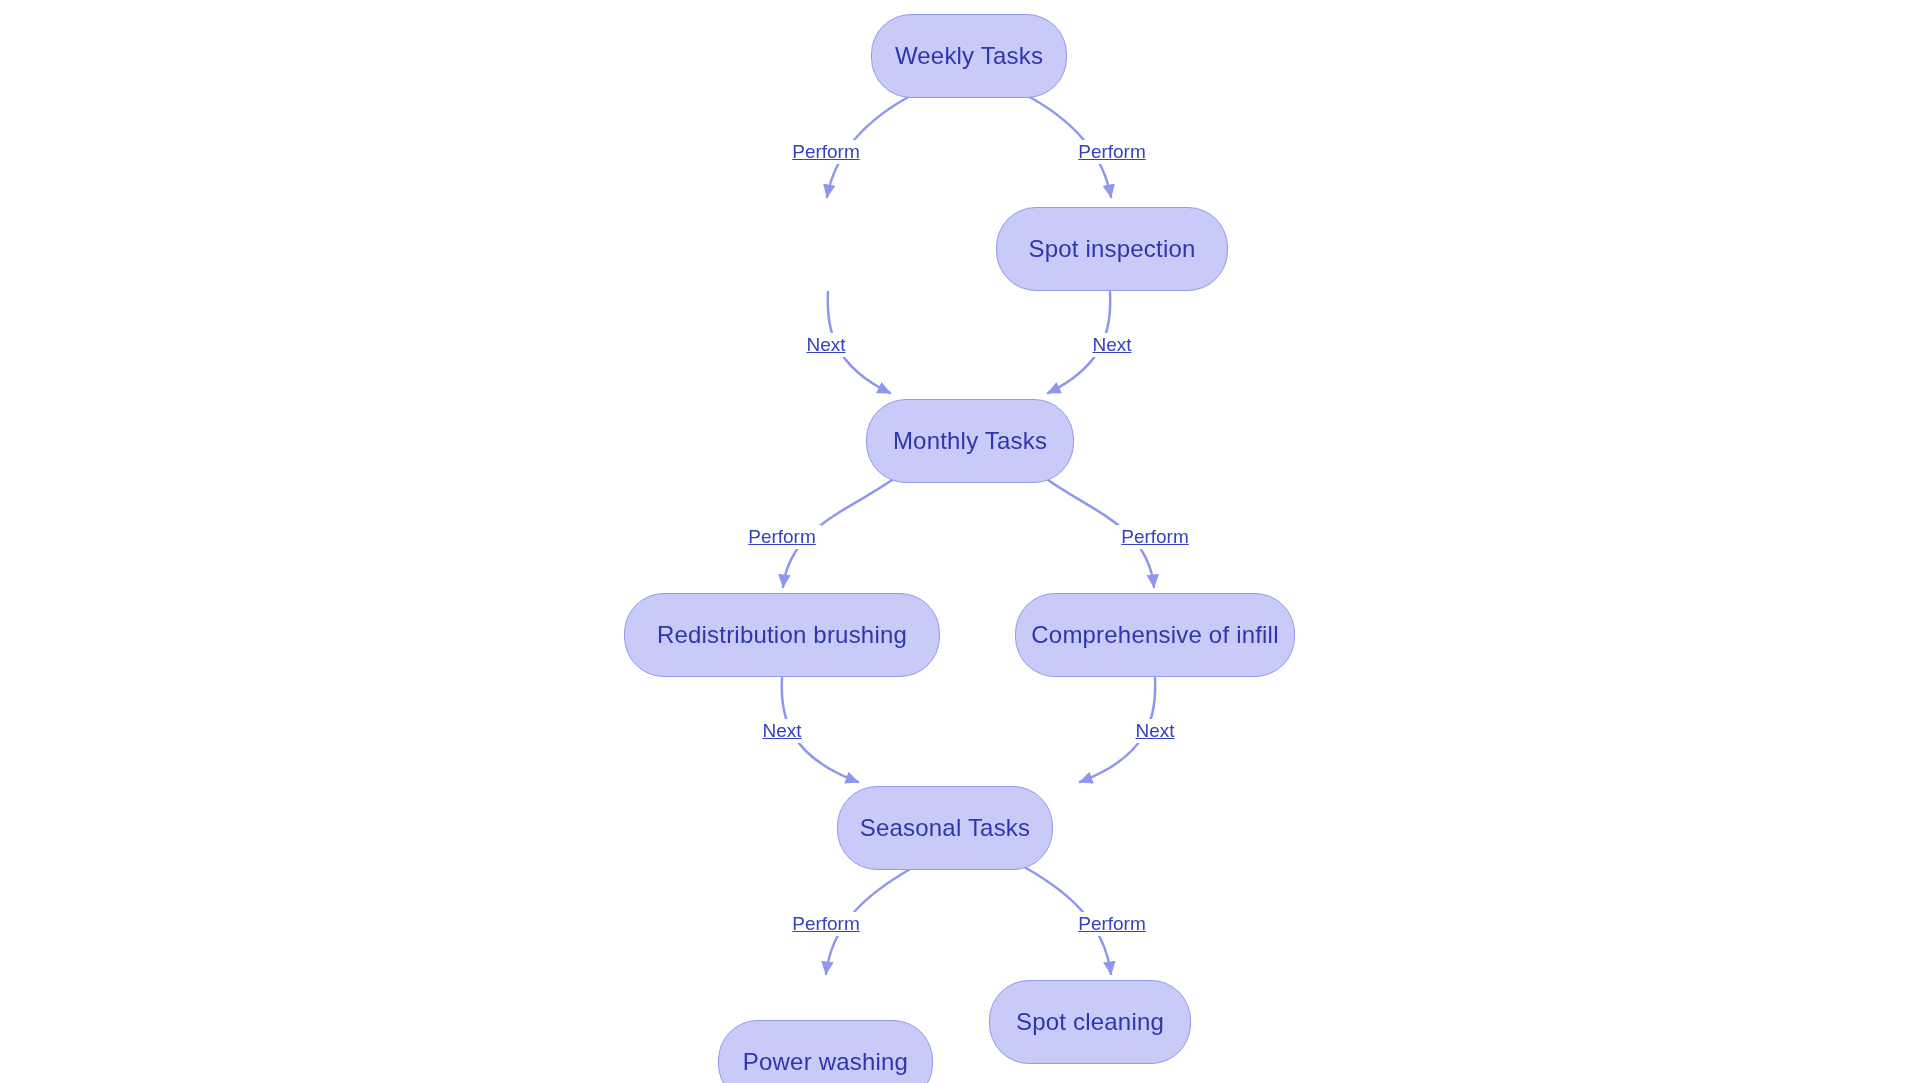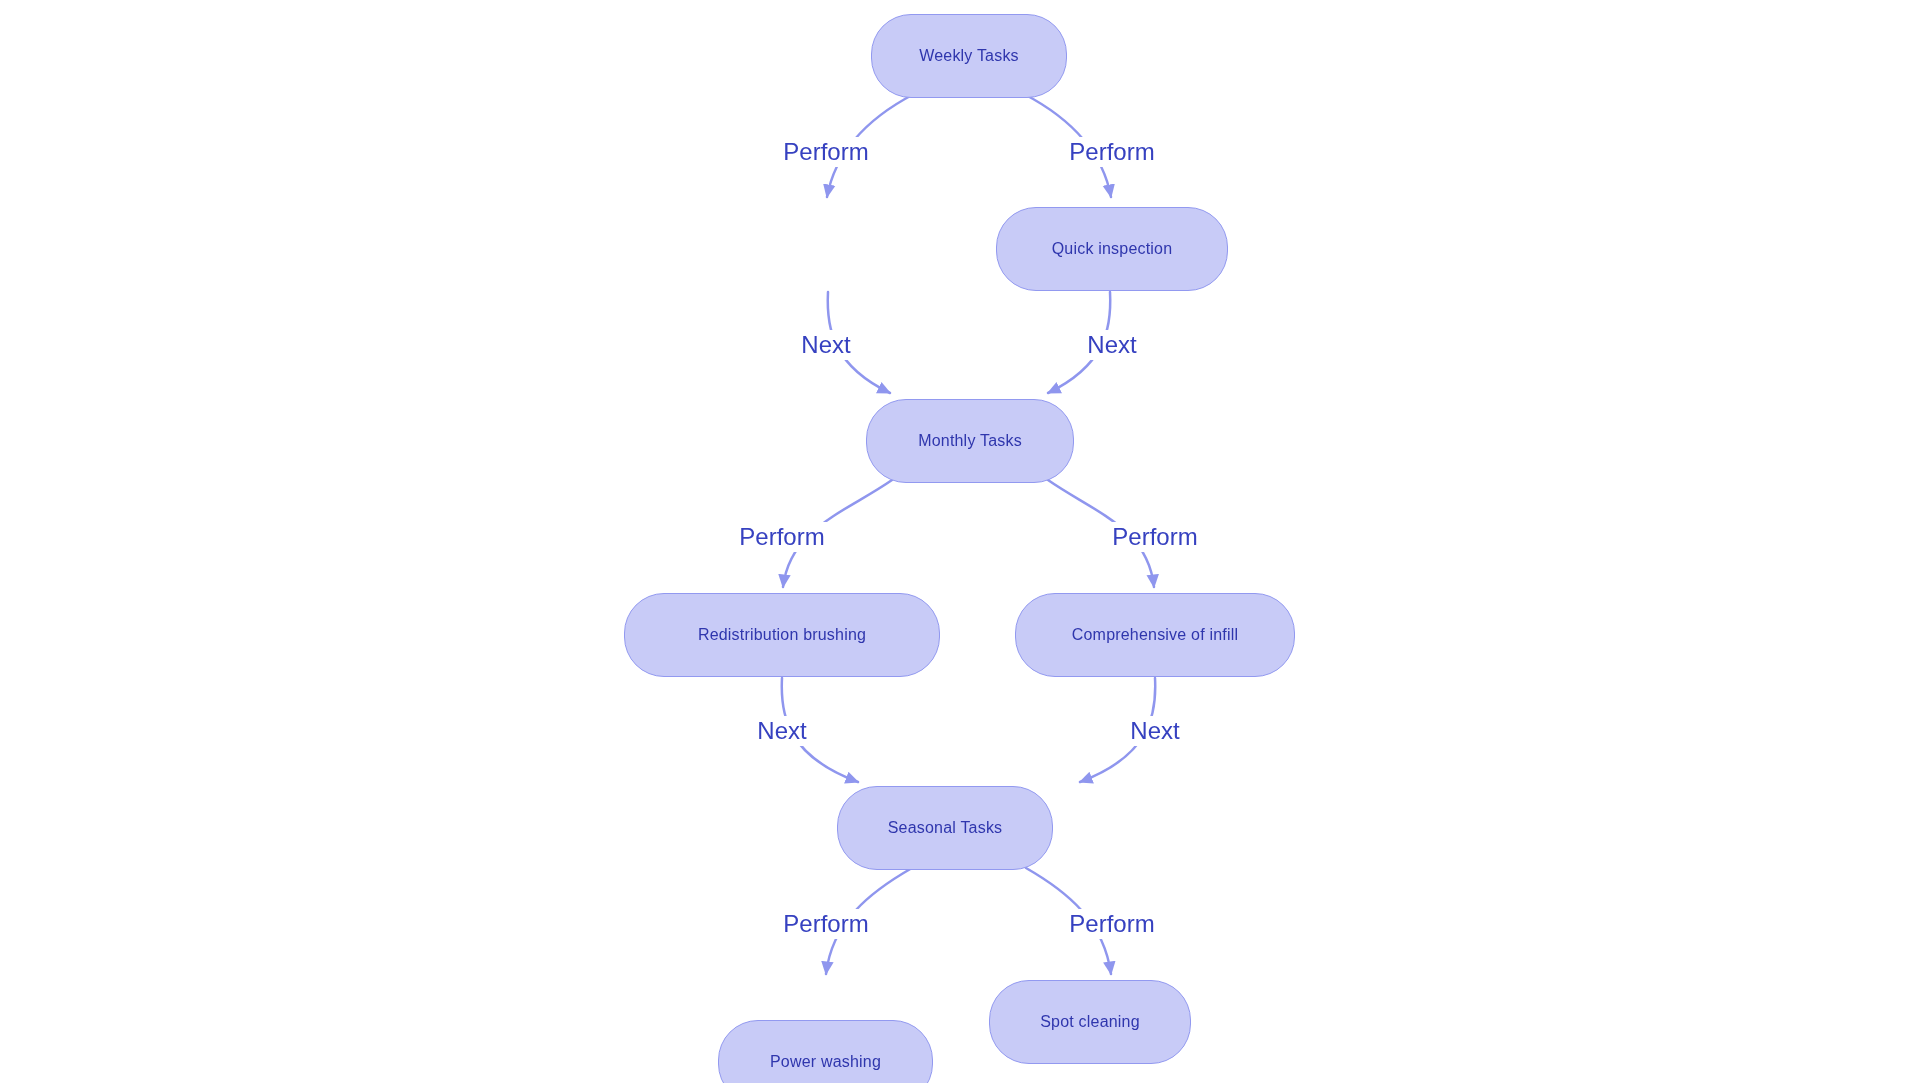--- a/index.html
+++ b/index.html
@@ -32,32 +32,33 @@
     position: absolute;
     height: 84px;
     box-sizing: border-box;
     background: #c8cbf7;
     border: 1.5px solid #9299f0;
     border-radius: 40px;
     display: flex;
     align-items: center;
     justify-content: center;
     color: #2f36ad;
-    font-size: 16px;
+    font-size: 24px;
     letter-spacing: 0.2px;
     white-space: nowrap;
   }
   .edge-label {
     position: absolute;
     transform: translate(-50%, -50%);
     background: #ffffff;
     color: #3641c0;
-    font-size: 24px;
+    font-size: 19px;
     padding: 1px 5px;
     white-space: nowrap;
+    text-decoration: underline;
   }
   
   #n-weekly          { left: 871px;  top: 14px;  width: 196px; }
   #n-light-rinsing   { left: 732px;  top: 207px; width: 186px; }
   #n-quick-inspect   { left: 996px;  top: 207px; width: 232px; }
   #n-monthly         { left: 866px;  top: 399px; width: 208px; text-align: center; }
   #n-comprehensive   { left: 624px;  top: 593px; width: 316px; }
   #n-redistribution  { left: 1015px; top: 593px; width: 280px; }
   #n-seasonal        { left: 837px;  top: 786px; width: 216px; }
   #n-power-washing   { left: 718px;  top: 1020px; width: 215px; }
@@ -94,21 +95,21 @@
     <path class="edge" d="M782,678 C780,716 788,756 858,782" marker-end="url(#arrow)"></path>
     <path class="edge" d="M1155,678 C1157,716 1149,756 1080,782" marker-end="url(#arrow)"></path>
     <path class="edge" d="M912,868 C870,892 832,922 826,974" marker-end="url(#arrow)"></path>
     <path class="edge" d="M1026,868 C1068,892 1104,922 1111,974" marker-end="url(#arrow)"></path>
   </svg>
 
   <div class="node" id="n-weekly">
     <span>Weekly Tasks</span>
   </div>
   <div class="node" id="n-quick-inspect">
-    <span>Quick inspection</span>
+    <span>Spot inspection</span>
   </div>
   <div class="node" id="n-monthly">
     <span>Monthly Tasks</span>
   </div>
   <div class="node" id="n-comprehensive">
     <span>Redistribution brushing</span>
   </div>
   <div class="node" id="n-redistribution">
     <span>Comprehensive of infill</span>
   </div>

